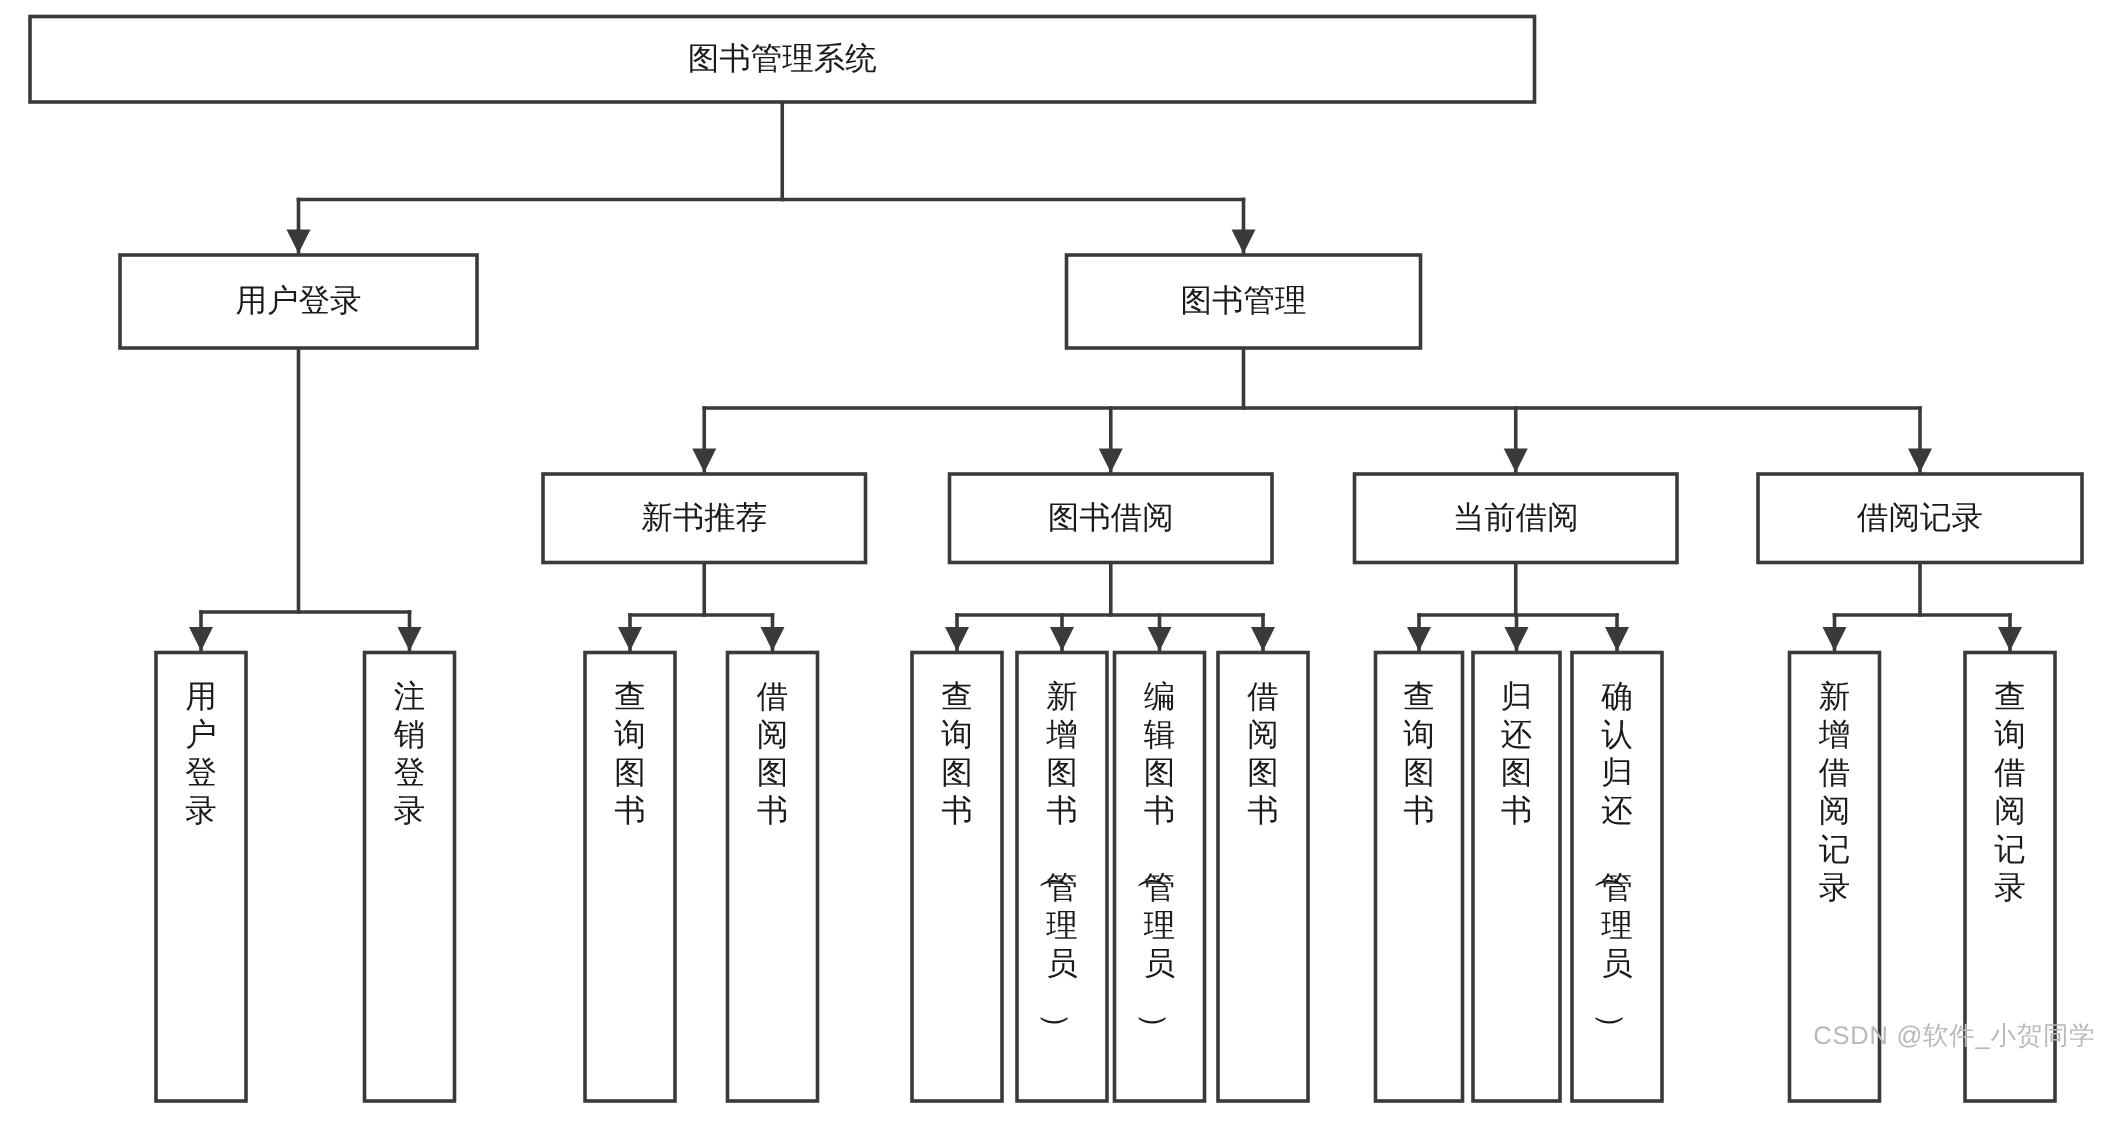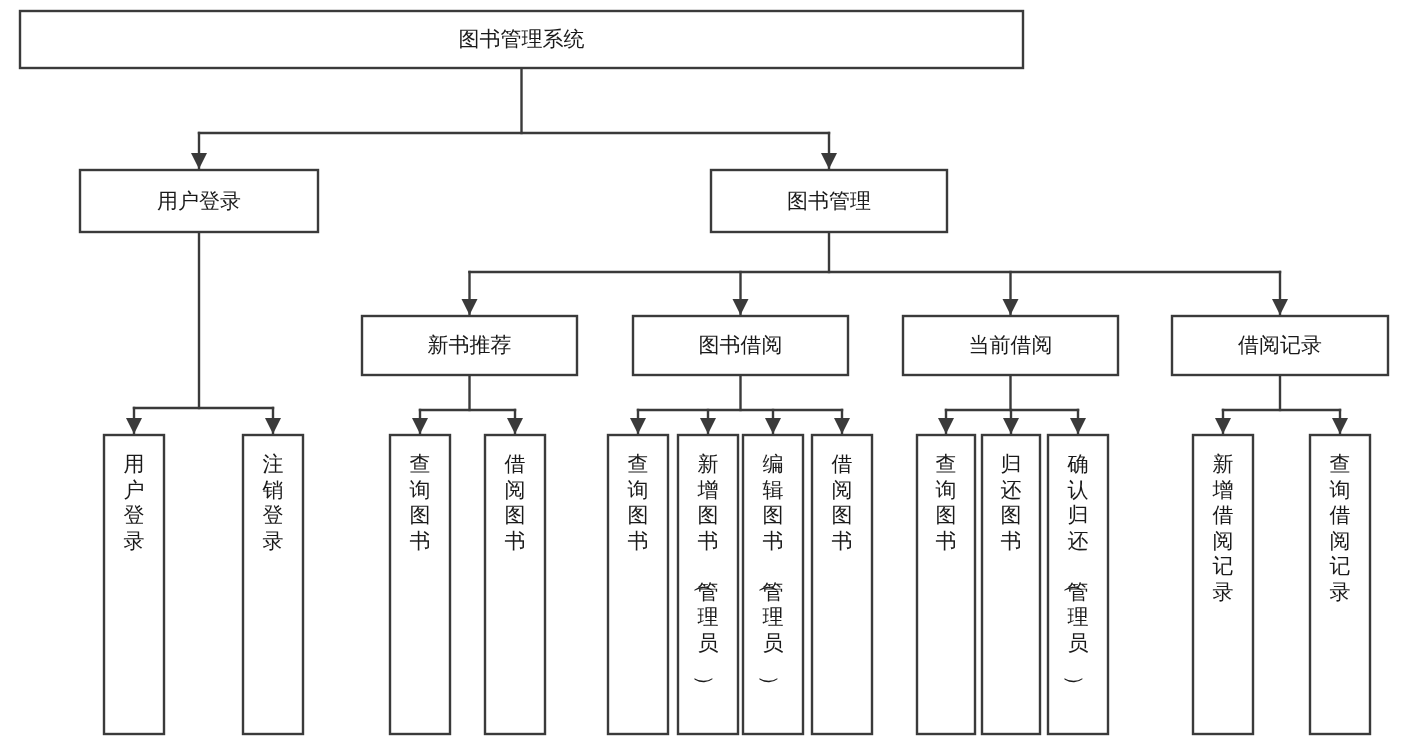--- a/index.html
+++ b/index.html
@@ -239,13 +239,14 @@
         <g>
           <rect x="1193" y="435" width="60" height="299" class="node-box"></rect>
           <text x="1223" y="471" class="node-label-v"><tspan x="1223" dy="0">新</tspan><tspan x="1223" dy="25.5">增</tspan><tspan x="1223" dy="25.5">借</tspan><tspan x="1223" dy="25.5">阅</tspan><tspan x="1223" dy="25.5">记</tspan><tspan x="1223" dy="25.5">录</tspan></text>
         </g>
         <g>
           <rect x="1310" y="435" width="60" height="299" class="node-box"></rect>
           <text x="1340" y="471" class="node-label-v"><tspan x="1340" dy="0">查</tspan><tspan x="1340" dy="25.5">询</tspan><tspan x="1340" dy="25.5">借</tspan><tspan x="1340" dy="25.5">阅</tspan><tspan x="1340" dy="25.5">记</tspan><tspan x="1340" dy="25.5">录</tspan></text>
         </g>
       </g>
   </svg>
+  <div class="watermark">CSDN @软件_小贺同学</div>
 </div>
 
 </body></html>

